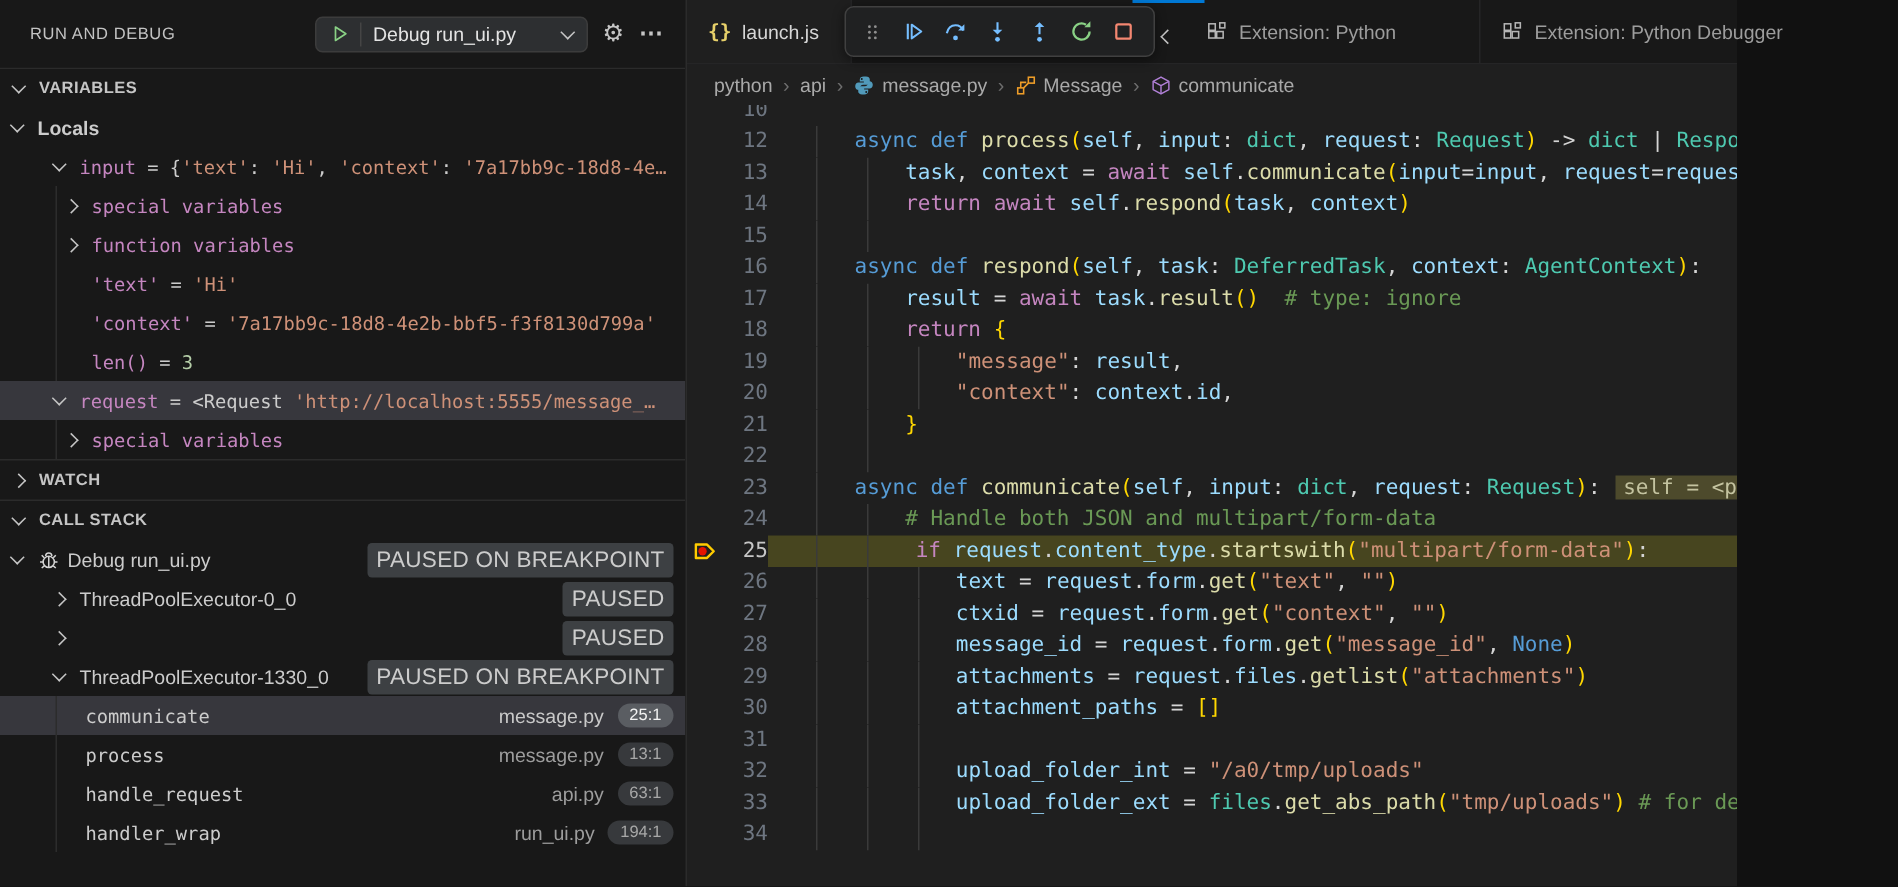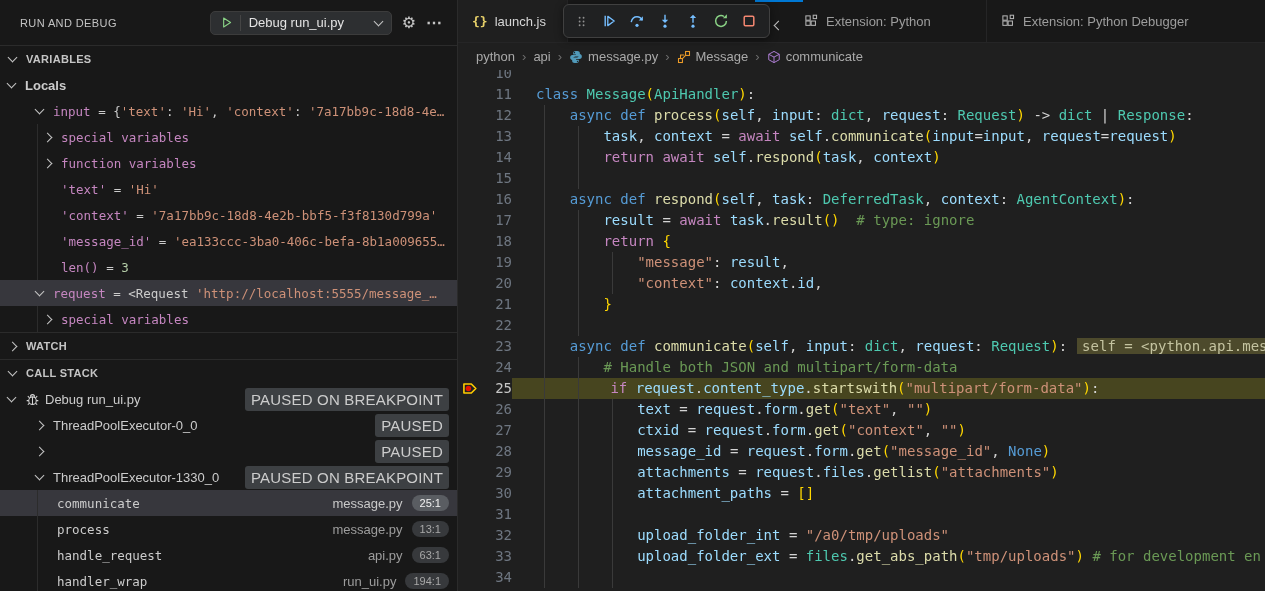--- a/index.html
+++ b/index.html
@@ -1,17 +1,17 @@
 <!DOCTYPE html>
 <html><head>
 <meta charset="utf-8">
 <style>
   html,body{margin:0;padding:0;background:#111;}
   body{width:1265px;height:591px;overflow:hidden;font-family:"Liberation Sans",sans-serif;}
-  .app{display:flex;width:1265px;height:591px;background:#1f1f1f;}
+  .app{display:flex;width:1158px;height:591px;background:#1f1f1f;}
   
   .sidebar{width:457px;flex:none;background:#181818;border-right:1px solid #2b2b2b;overflow:hidden;display:flex;flex-direction:column;}
   .sb-header{height:45px;flex:none;display:flex;align-items:center;padding:0 10px 0 20px;gap:10px;}
   .sb-title{font-size:11px;color:#c3c3c3;letter-spacing:.4px;white-space:nowrap;}
   .cfg{margin-left:auto;height:24px;width:182px;background:#2d2f31;border:1px solid #3c3c3c;border-radius:5px;display:flex;align-items:center;padding:0 9px;gap:8px;box-sizing:border-box;}
   .cfg-play{display:flex;align-items:center;padding-right:7px;border-right:1px solid #454545;height:16px;}
   .cfg-label{font-size:13px;color:#e4e4e4;white-space:nowrap;}
   .cfg .chev{margin-left:auto;}
   .gear{font-size:16px;color:#c5c5c5;line-height:1;cursor:default;}
   .more{font-size:16px;color:#c5c5c5;letter-spacing:1px;font-weight:bold;line-height:1;padding-right:4px;}
@@ -128,25 +128,20 @@
           <span class="mono lbl-var">'text'</span>
           <span class="mono val" style="white-space: pre;"><span class="vtk-pun"> = </span><span class="vtk-str">'Hi'</span></span>
         </div>
         <div class="trow lvl3 var ">
           <span class="chevbox"></span>
           <span class="mono lbl-var">'context'</span>
           <span class="mono val" style="white-space: pre;"><span class="vtk-pun"> = </span><span class="vtk-str">'7a17bb9c-18d8-4e2b-bbf5-f3f8130d799a'</span></span>
         </div>
         <div class="trow lvl3 var ">
           <span class="chevbox"></span>
-          <span class="mono lbl-var">'message_id'</span>
-          <span class="mono val" style="white-space: pre;"><span class="vtk-pun"> = </span><span class="vtk-str">'ea133ccc-3ba0-406c-befa-8b1a009655…</span></span>
-        </div>
-        <div class="trow lvl3 var ">
-          <span class="chevbox"></span>
           <span class="mono lbl-var">len()</span>
           <span class="mono val" style="white-space: pre;"><span class="vtk-pun"> = </span><span class="vtk-num">3</span></span>
         </div>
         <div class="trow lvl2 var sel">
           <span class="chevbox">
             <span class="chev down"></span>
           </span>
           <span class="mono lbl-var">request</span>
           <span class="mono val" style="white-space: pre;"><span class="vtk-pun"> = &lt;Request </span><span class="vtk-str">'http://localhost:5555/message_…</span></span>
         </div>
@@ -359,21 +354,20 @@
                 <path d="M2 4.9l6 3.2 6-3.2M8 8.1v6.3"></path>
               </g>
             </svg>
           </span>
           <span>communicate</span>
         </span>
       </div>
     <div class="code">
       <div class="clines" id="clines">
           <div class="cl"><span class="bpcol"></span><span class="lnum">10</span><span class="ltext"></span></div>
-          <div class="cl"><span class="bpcol"></span><span class="lnum">11</span><span class="ltext"><span class="tk-kw">class </span><span class="tk-type">Message</span><span class="tk-brk">(</span><span class="tk-type">ApiHandler</span><span class="tk-brk">)</span><span class="tk-pun">:</span></span></div>
           <div class="cl"><span class="bpcol"></span><span class="lnum">12</span><span class="ltext"><i class="g" style="left: calc(1ch + 24px);"></i>    <span class="tk-kw">async def </span><span class="tk-fn">process</span><span class="tk-brk">(</span><span class="tk-var">self</span><span class="tk-pun">, </span><span class="tk-var">input</span><span class="tk-pun">: </span><span class="tk-type">dict</span><span class="tk-pun">, </span><span class="tk-var">request</span><span class="tk-pun">: </span><span class="tk-type">Request</span><span class="tk-brk">)</span><span class="tk-pun"> -&gt; </span><span class="tk-type">dict</span><span class="tk-pun"> | </span><span class="tk-type">Response</span><span class="tk-pun">:</span></span></div>
           <div class="cl"><span class="bpcol"></span><span class="lnum">13</span><span class="ltext"><i class="g" style="left: calc(1ch + 24px);"></i><i class="g" style="left: calc(5ch + 24px);"></i>        <span class="tk-var">task</span><span class="tk-pun">, </span><span class="tk-var">context</span><span class="tk-pun"> = </span><span class="tk-ctrl">await </span><span class="tk-var">self</span><span class="tk-pun">.</span><span class="tk-fn">communicate</span><span class="tk-brk">(</span><span class="tk-var">input</span><span class="tk-pun">=</span><span class="tk-var">input</span><span class="tk-pun">, </span><span class="tk-var">request</span><span class="tk-pun">=</span><span class="tk-var">request</span><span class="tk-brk">)</span></span></div>
           <div class="cl"><span class="bpcol"></span><span class="lnum">14</span><span class="ltext"><i class="g" style="left: calc(1ch + 24px);"></i><i class="g" style="left: calc(5ch + 24px);"></i>        <span class="tk-ctrl">return await </span><span class="tk-var">self</span><span class="tk-pun">.</span><span class="tk-fn">respond</span><span class="tk-brk">(</span><span class="tk-var">task</span><span class="tk-pun">, </span><span class="tk-var">context</span><span class="tk-brk">)</span></span></div>
           <div class="cl"><span class="bpcol"></span><span class="lnum">15</span><span class="ltext"><i class="g" style="left: calc(1ch + 24px);"></i><i class="g" style="left: calc(5ch + 24px);"></i>        </span></div>
           <div class="cl"><span class="bpcol"></span><span class="lnum">16</span><span class="ltext"><i class="g" style="left: calc(1ch + 24px);"></i>    <span class="tk-kw">async def </span><span class="tk-fn">respond</span><span class="tk-brk">(</span><span class="tk-var">self</span><span class="tk-pun">, </span><span class="tk-var">task</span><span class="tk-pun">: </span><span class="tk-type">DeferredTask</span><span class="tk-pun">, </span><span class="tk-var">context</span><span class="tk-pun">: </span><span class="tk-type">AgentContext</span><span class="tk-brk">)</span><span class="tk-pun">:</span></span></div>
           <div class="cl"><span class="bpcol"></span><span class="lnum">17</span><span class="ltext"><i class="g" style="left: calc(1ch + 24px);"></i><i class="g" style="left: calc(5ch + 24px);"></i>        <span class="tk-var">result</span><span class="tk-pun"> = </span><span class="tk-ctrl">await </span><span class="tk-var">task</span><span class="tk-pun">.</span><span class="tk-fn">result</span><span class="tk-brk">()</span><span class="tk-com">  # type: ignore</span></span></div>
           <div class="cl"><span class="bpcol"></span><span class="lnum">18</span><span class="ltext"><i class="g" style="left: calc(1ch + 24px);"></i><i class="g" style="left: calc(5ch + 24px);"></i>        <span class="tk-ctrl">return </span><span class="tk-brk">{</span></span></div>
           <div class="cl"><span class="bpcol"></span><span class="lnum">19</span><span class="ltext"><i class="g" style="left: calc(1ch + 24px);"></i><i class="g" style="left: calc(5ch + 24px);"></i><i class="g" style="left: calc(9ch + 24px);"></i>            <span class="tk-str">"message"</span><span class="tk-pun">: </span><span class="tk-var">result</span><span class="tk-pun">,</span></span></div>
           <div class="cl"><span class="bpcol"></span><span class="lnum">20</span><span class="ltext"><i class="g" style="left: calc(1ch + 24px);"></i><i class="g" style="left: calc(5ch + 24px);"></i><i class="g" style="left: calc(9ch + 24px);"></i>            <span class="tk-str">"context"</span><span class="tk-pun">: </span><span class="tk-var">context</span><span class="tk-pun">.</span><span class="tk-var">id</span><span class="tk-pun">,</span></span></div>
           <div class="cl"><span class="bpcol"></span><span class="lnum">21</span><span class="ltext"><i class="g" style="left: calc(1ch + 24px);"></i><i class="g" style="left: calc(5ch + 24px);"></i>        <span class="tk-brk">}</span></span></div>

